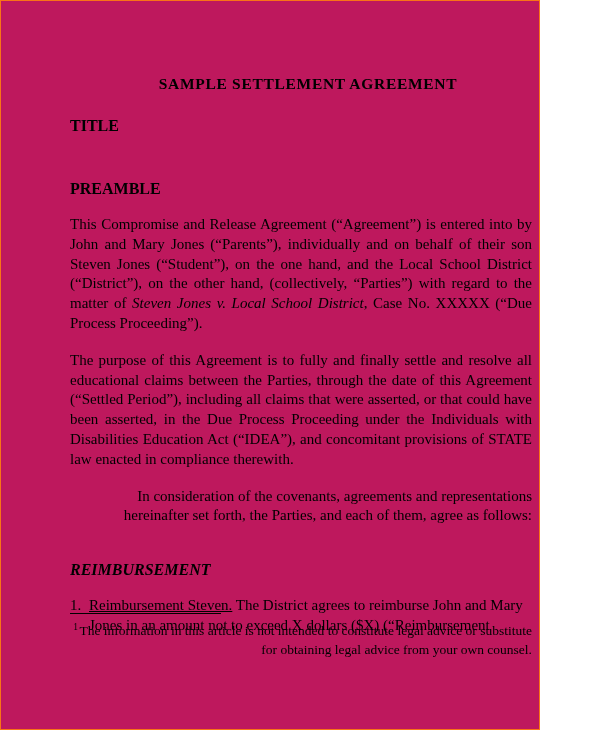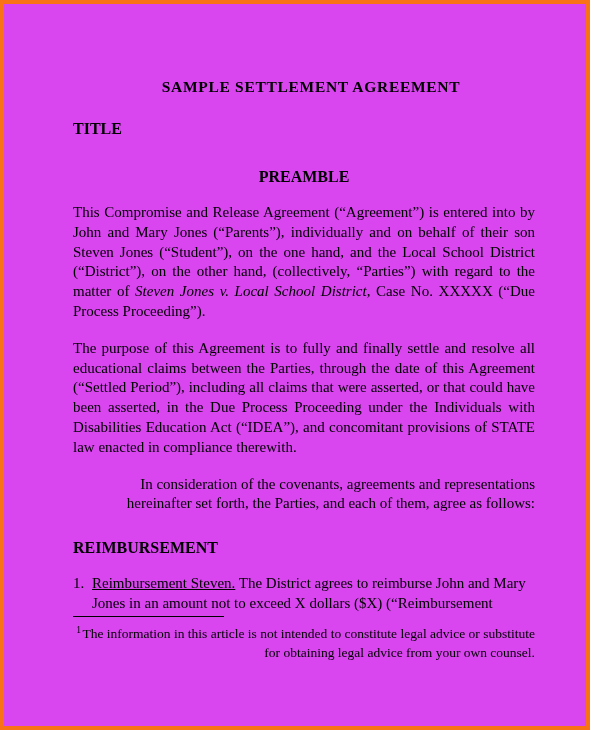--- a/index.html
+++ b/index.html
@@ -6,25 +6,25 @@
     margin: 0;
     padding: 0;
     background: #ffffff;
   }
   body {
     font-family: "Liberation Serif", "DejaVu Serif", serif;
     color: #000000;
   }
   .page {
     position: relative;
-    width: 590px;
+    width: 540px;
     height: 730px;
     box-sizing: border-box;
-    background: #d946ef;
-    border: 4px solid #f97316;
+    background: #be185d;
+    border: 1px solid #f97316;
     overflow: hidden;
   }
   .content {
     position: absolute;
     left: 69px;
     top: 0;
     width: 462px;
   }
 
   
@@ -37,23 +37,23 @@
     padding-left: 14px;
   }
 
   
   .heading {
     font-weight: bold;
     font-size: 16px;
     margin: 0;
   }
   .h-title    { margin-top: 24px; }
-  .h-preamble { margin-top: 30px; text-align: center; }
+  .h-preamble { margin-top: 45px; }
   .h-subst    { margin-top: 26px; }
-  .h-reimb    { margin-top: 25px; }
+  .h-reimb    { margin-top: 35px; font-style: italic; }
 
   
   .caption {
     text-align: center;
     font-size: 15px;
     line-height: 19.5px;
     margin-top: 22px;
     padding-left: 14px;
   }
   .caption .case-style {

